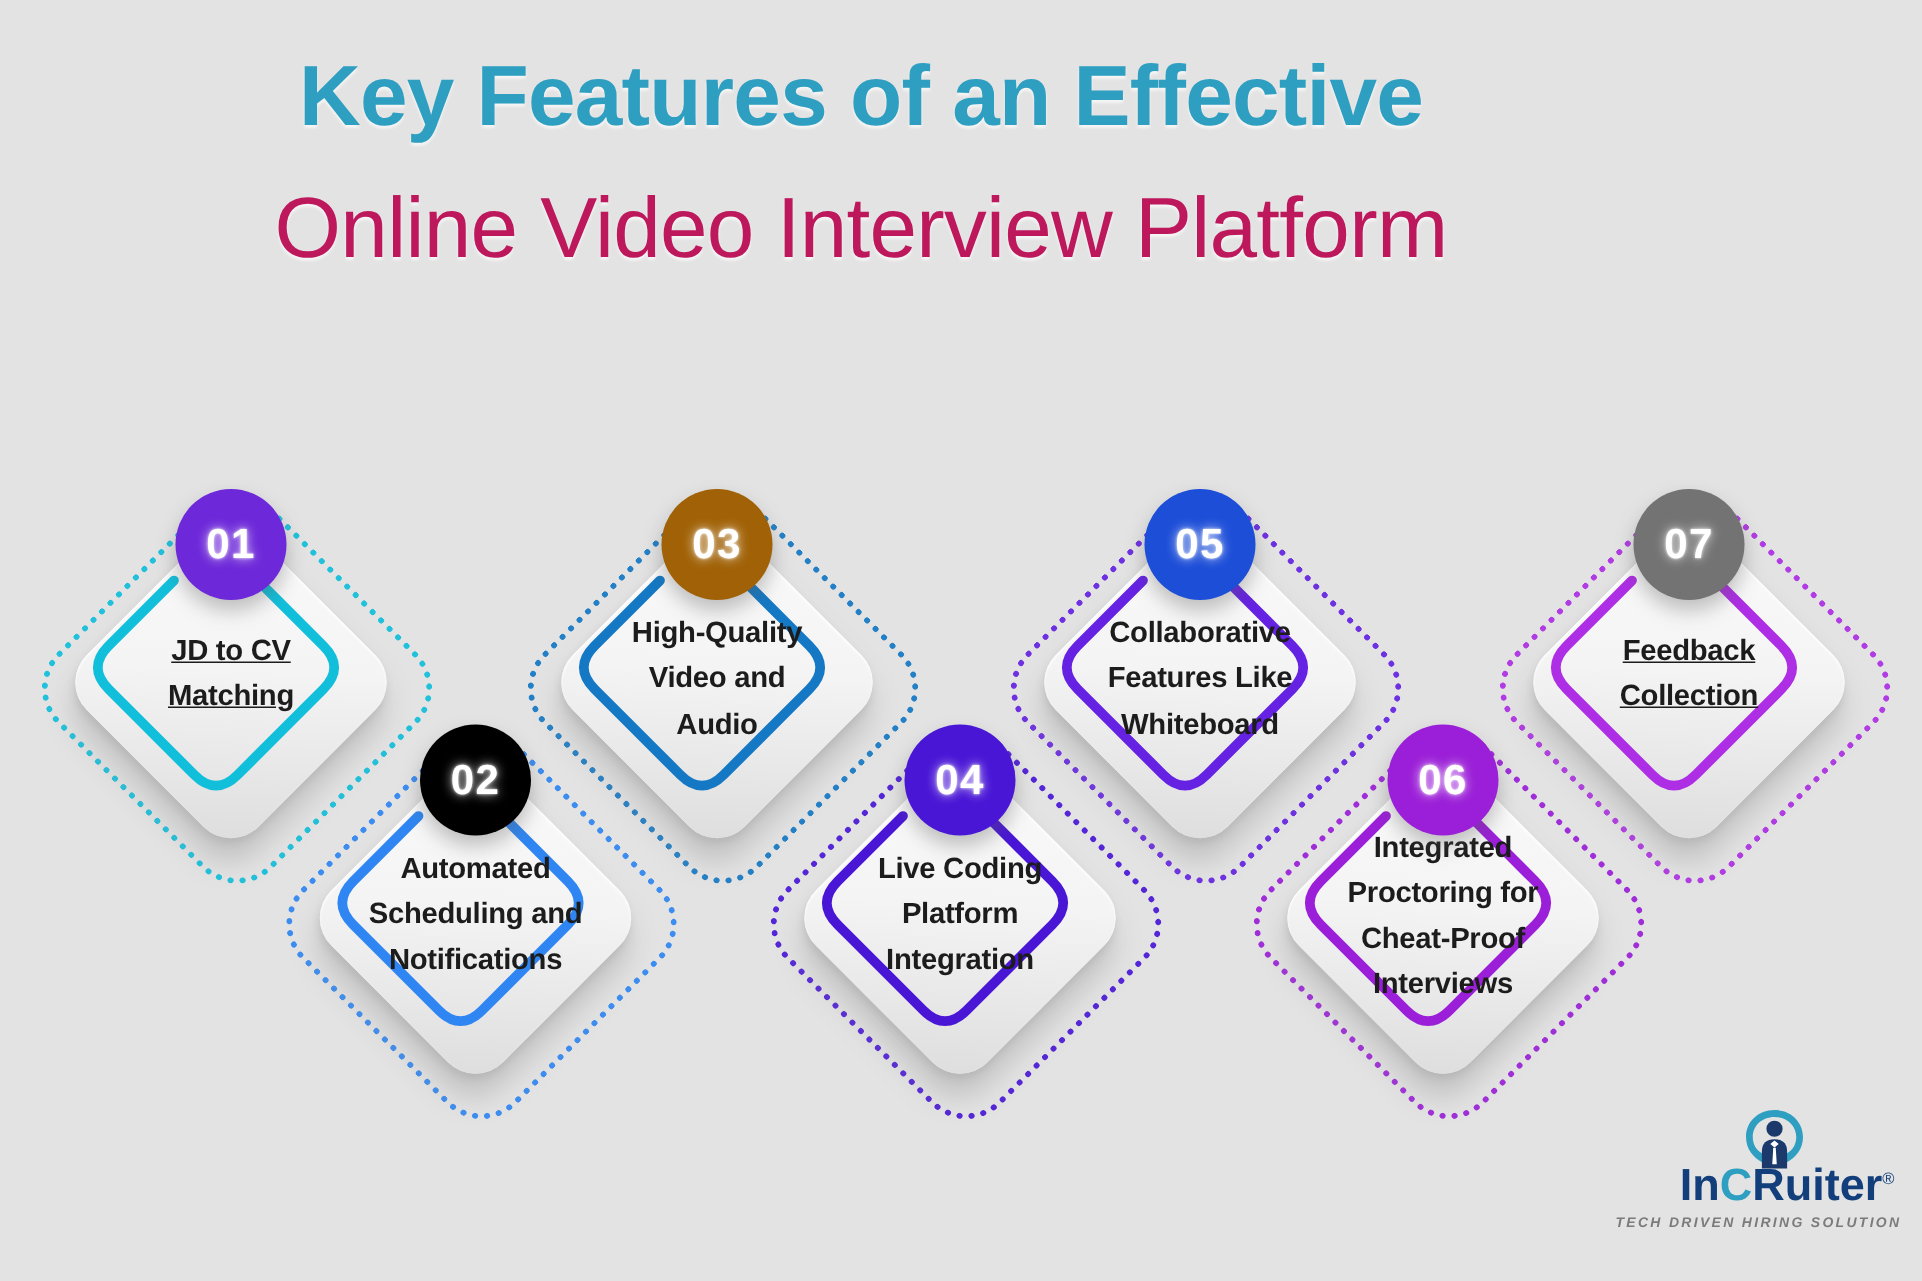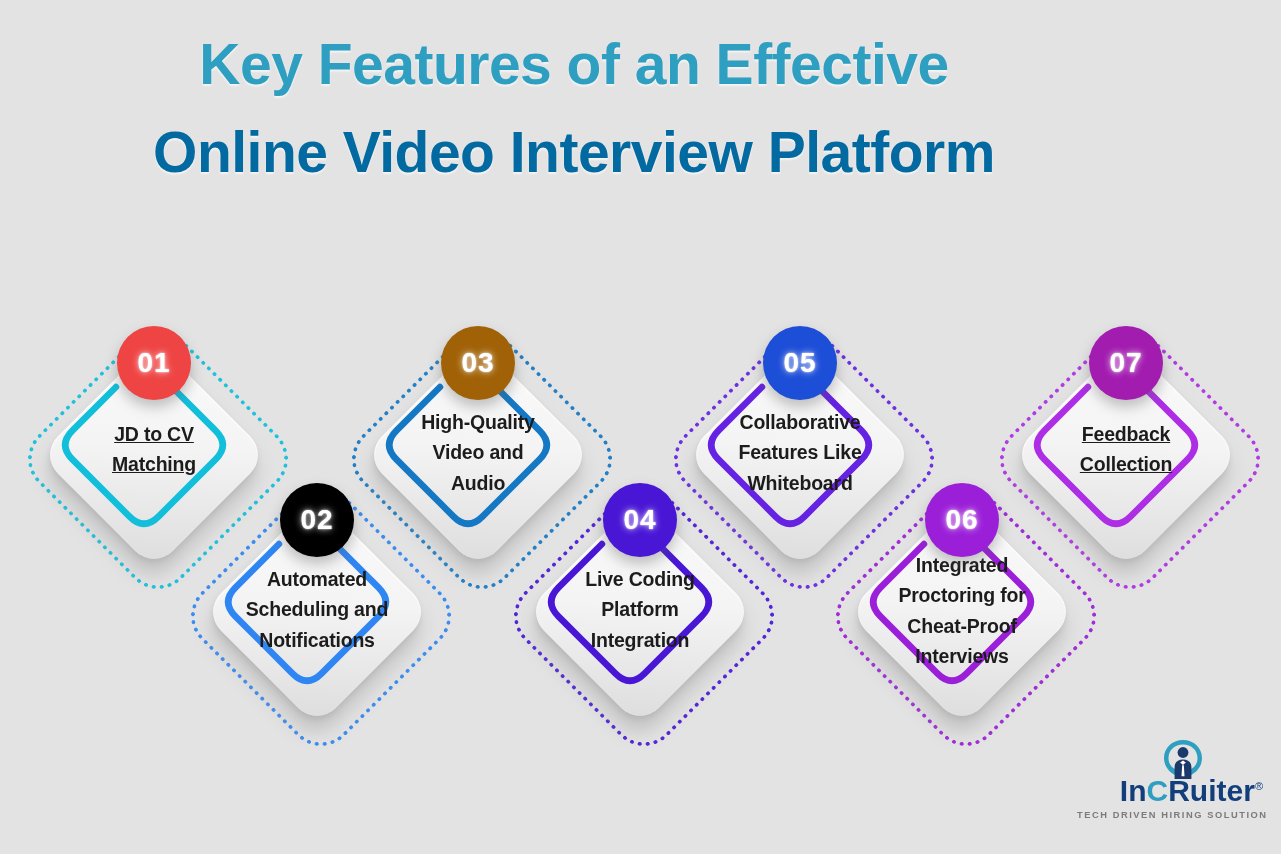--- a/index.html
+++ b/index.html
@@ -15,22 +15,22 @@
   .title-block{
     position:absolute;left:0;top:34px;width:1148px;text-align:center;
     user-select:none;
   }
   .title-l1{
     font-size:57px;font-weight:bold;letter-spacing:-0.5px;
     color:#2e9fc0;line-height:1.08;
     text-shadow:0 2px 2px rgba(255,255,255,.65);
   }
   .title-l2{
-    font-size:57px;font-weight:bold;letter-spacing:-0.5px;
-    color:#0369a1;line-height:1.08;margin-top:26px;
+    font-size:57px;font-weight:normal;letter-spacing:-0.5px;
+    color:#be185d;line-height:1.08;margin-top:26px;
     text-shadow:0 2px 2px rgba(255,255,255,.65);
   }
 
   
   #diagram{position:absolute;left:0;top:0;width:1281px;height:854px;}
   .node{position:absolute;width:0;height:0;}
 
   
   .dia-body{
     position:absolute;width:162px;height:162px;
@@ -84,20 +84,21 @@
     position:absolute;left:0;top:36px;width:186px;text-align:right;
     font-size:30px;font-weight:bold;color:#123f7b;letter-spacing:0px;
     line-height:1;white-space:nowrap;
   }
   .logo-word .c{color:#2e9fc0;}
   .logo-reg{font-size:11px;vertical-align:super;font-weight:normal;}
   .logo-tag{
     position:absolute;left:0;top:70px;width:186px;text-align:center;
     font-size:9.3px;font-weight:bold;color:#7b7b7b;letter-spacing:1.55px;
     white-space:nowrap;
+    font-style:italic;
   }
 </style>
 </head>
 <body>
 
 <div id="stage">
 
   <div class="title-block">
     <div class="title-l1">Key Features of an Effective</div>
     <div class="title-l2">Online Video Interview Platform</div>
@@ -105,21 +106,21 @@
 
   <div id="diagram">
       <div class="node" style="left: 154px; top: 455px;">
         <div class="dotted-ring" style="color: rgb(18, 191, 219);"></div>
         <div class="dia-body"></div>
         <svg class="ring-svg" viewBox="0 0 220 220">
           <path d="M 128,42 L 171.6,85.6 Q 186,100 171.6,114.4 L 114.4,171.6 Q 100,186 85.6,171.6 L 28.400000000000006,114.4 Q 14,100 28.400000000000006,85.6 L 72,42" fill="none" stroke="#12bfdb" stroke-width="6.5" stroke-linecap="round" stroke-linejoin="round"></path>
         </svg>
         <div class="dia-label l2">JD to CV
 Matching</div>
-        <div class="num-circle" style="background: #ef4444; top: -129px;">01</div>
+        <div class="num-circle" style="background: #6d28d9; top: -129px;">01</div>
       </div>
       <div class="node" style="left: 317px; top: 612px;">
         <div class="dotted-ring" style="color: rgb(47, 134, 242);"></div>
         <div class="dia-body"></div>
         <svg class="ring-svg" viewBox="0 0 220 220">
           <path d="M 128,42 L 171.6,85.6 Q 186,100 171.6,114.4 L 114.4,171.6 Q 100,186 85.6,171.6 L 28.400000000000006,114.4 Q 14,100 28.400000000000006,85.6 L 72,42" fill="none" stroke="#2f86f2" stroke-width="6.5" stroke-linecap="round" stroke-linejoin="round"></path>
         </svg>
         <div class="dia-label l3">Automated
 Scheduling and
 Notifications</div>
@@ -171,21 +172,21 @@
         <div class="num-circle" style="background: rgb(155, 31, 216); top: -129px;">06</div>
       </div>
       <div class="node" style="left: 1126px; top: 455px;">
         <div class="dotted-ring" style="color: rgb(173, 46, 228);"></div>
         <div class="dia-body"></div>
         <svg class="ring-svg" viewBox="0 0 220 220">
           <path d="M 128,42 L 171.6,85.6 Q 186,100 171.6,114.4 L 114.4,171.6 Q 100,186 85.6,171.6 L 28.400000000000006,114.4 Q 14,100 28.400000000000006,85.6 L 72,42" fill="none" stroke="#ad2ee4" stroke-width="6.5" stroke-linecap="round" stroke-linejoin="round"></path>
         </svg>
         <div class="dia-label l2">Feedback
 Collection</div>
-        <div class="num-circle" style="background: #a21caf; top: -129px;">07</div>
+        <div class="num-circle" style="background: #737373; top: -129px;">07</div>
       </div>
     </div>
 
   <div id="logo">
     <svg class="logo-mark" viewBox="0 0 44 46">
       <path d="M22 2 C33 2 41 10 41 20 C41 28 36 34 30 37 L30 31 C34 29 36.5 25 36.5 20 C36.5 12.5 30.5 6.6 22 6.6 C13.5 6.6 7.5 12.5 7.5 20 C7.5 25 10 29 14 31 L14 37 C8 34 3 28 3 20 C3 10 11 2 22 2 Z" fill="#2e9fc0"></path>
       <circle cx="22" cy="14.5" r="5.4" fill="#1b3a6b"></circle>
       <path d="M22 21.5 C16.6 21.5 13.6 24.4 13.6 29.4 L13.6 41 L30.4 41 L30.4 29.4 C30.4 24.4 27.4 21.5 22 21.5 Z" fill="#1b3a6b"></path>
       <path d="M22 22.4 L19.2 24.6 L22 27 L24.8 24.6 Z" fill="#ffffff"></path>
       <path d="M21.15 27.2 L22.85 27.2 L23.5 38.2 L20.5 38.2 Z" fill="#ffffff"></path>

